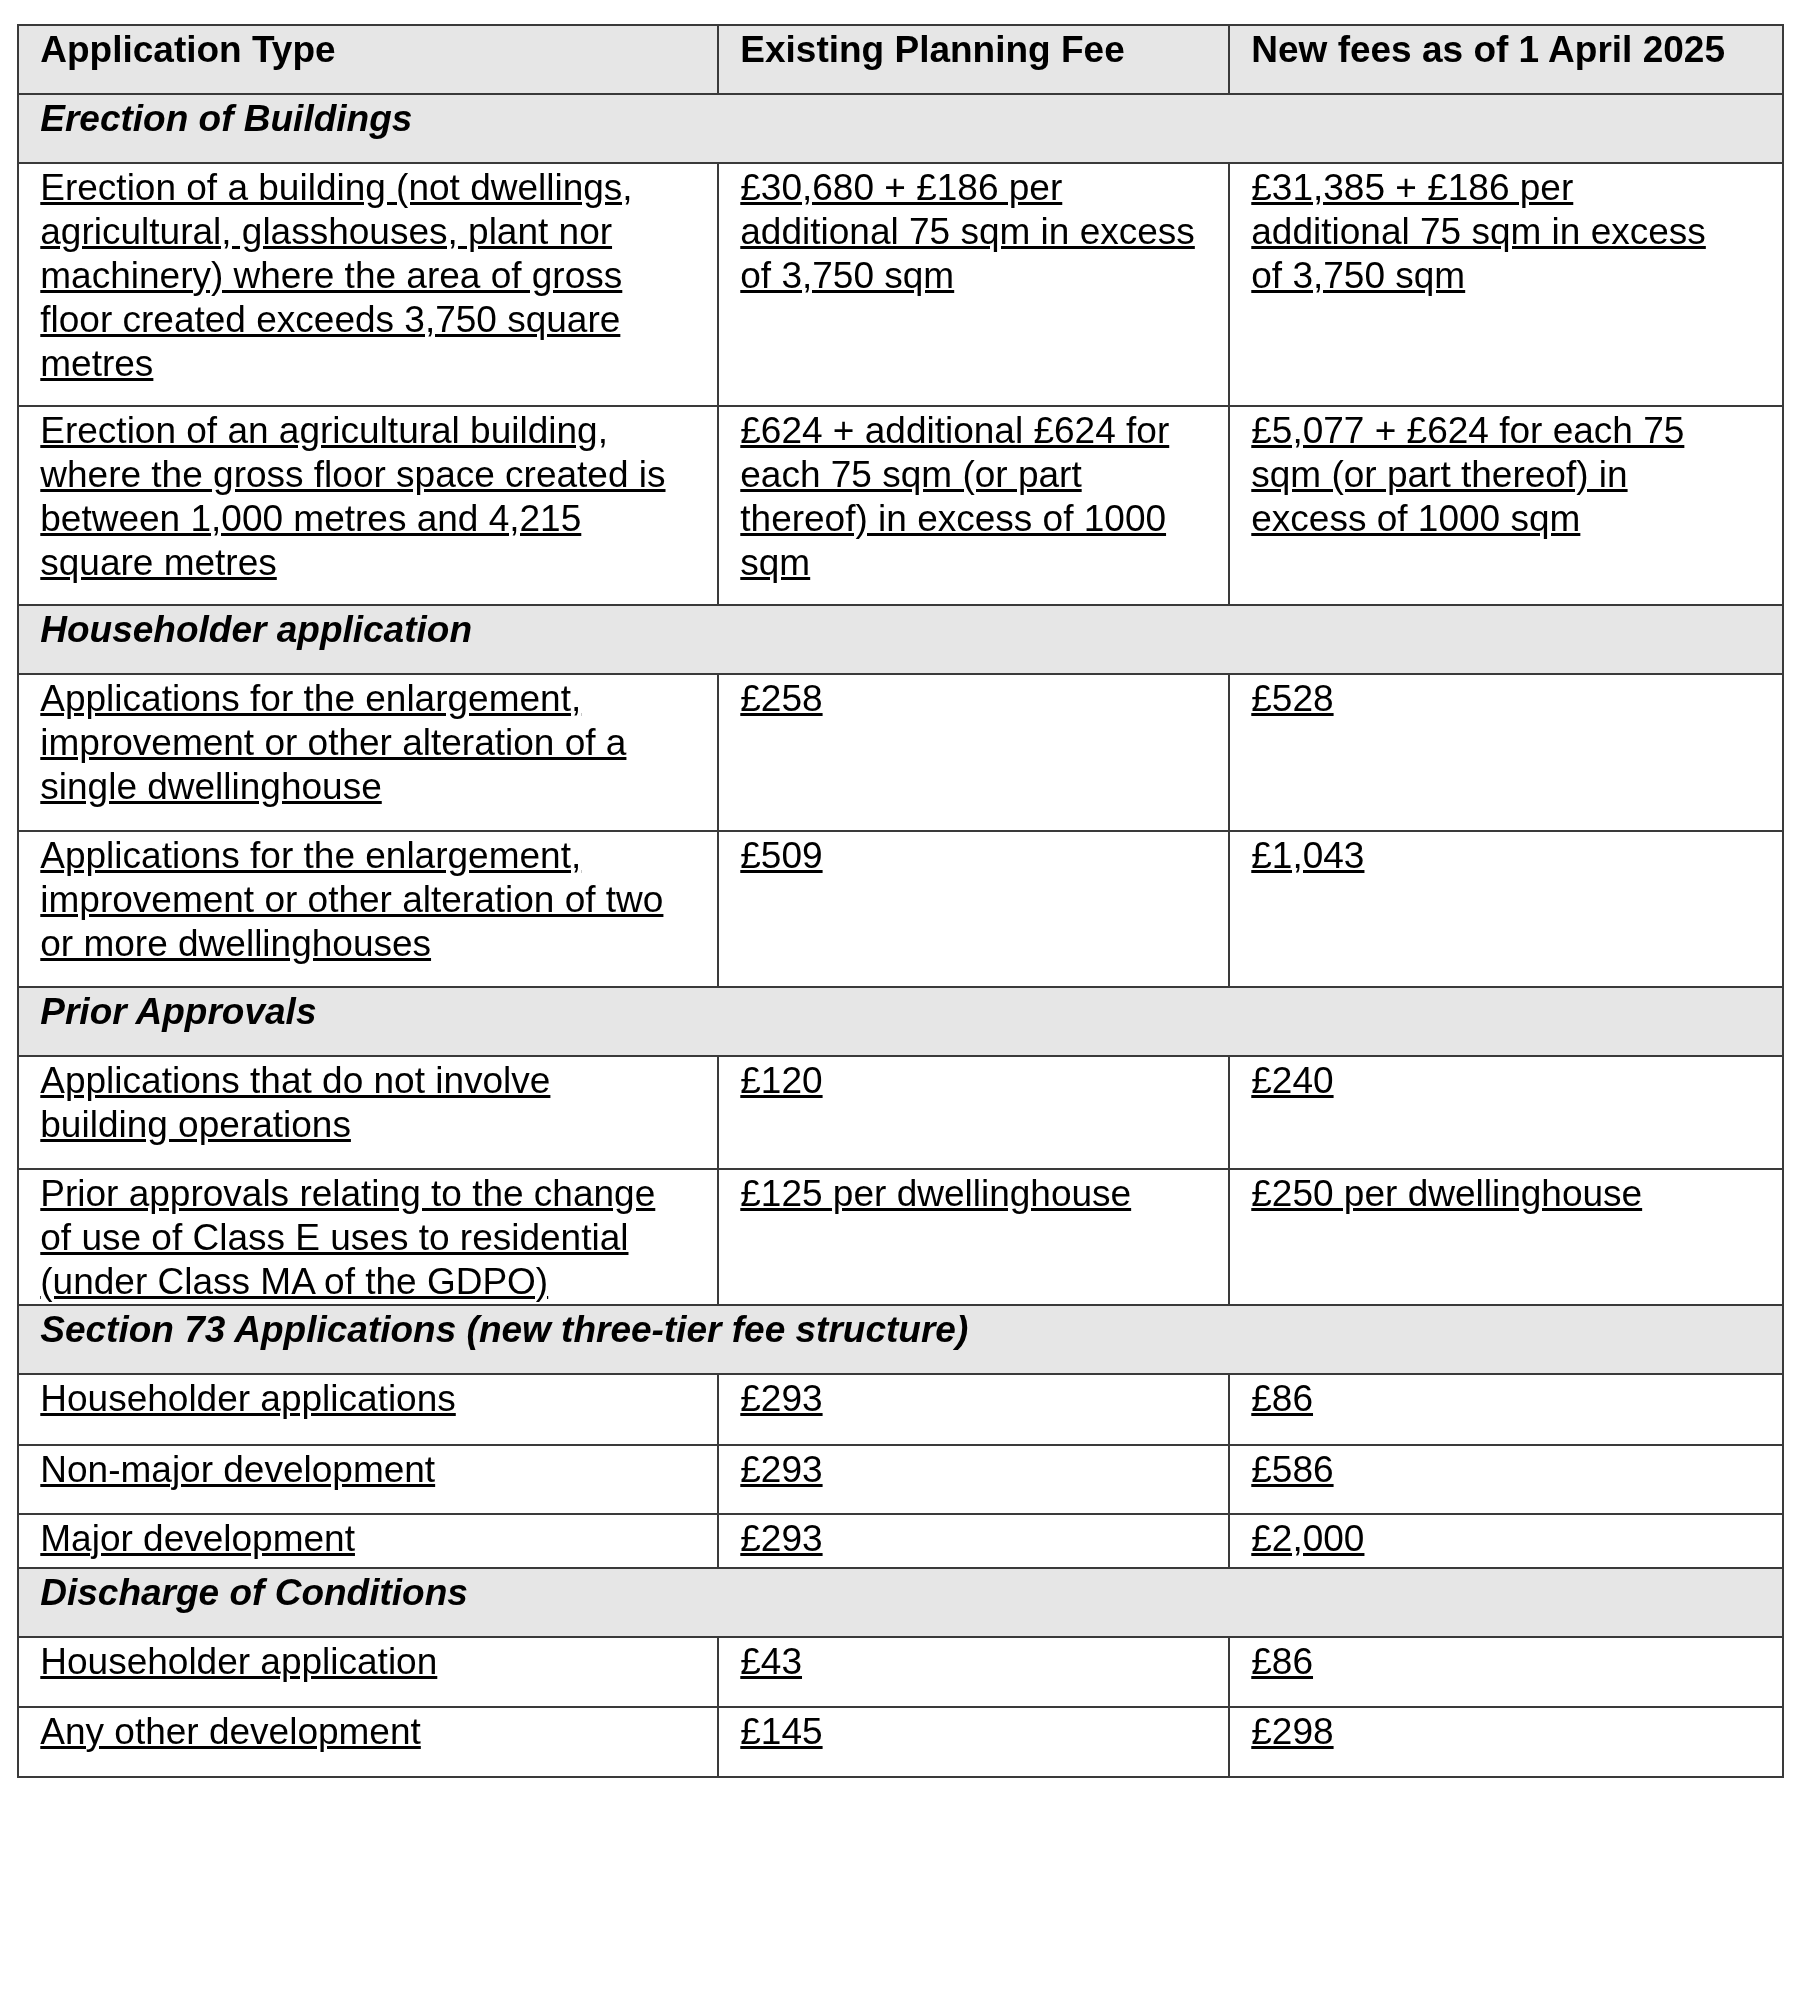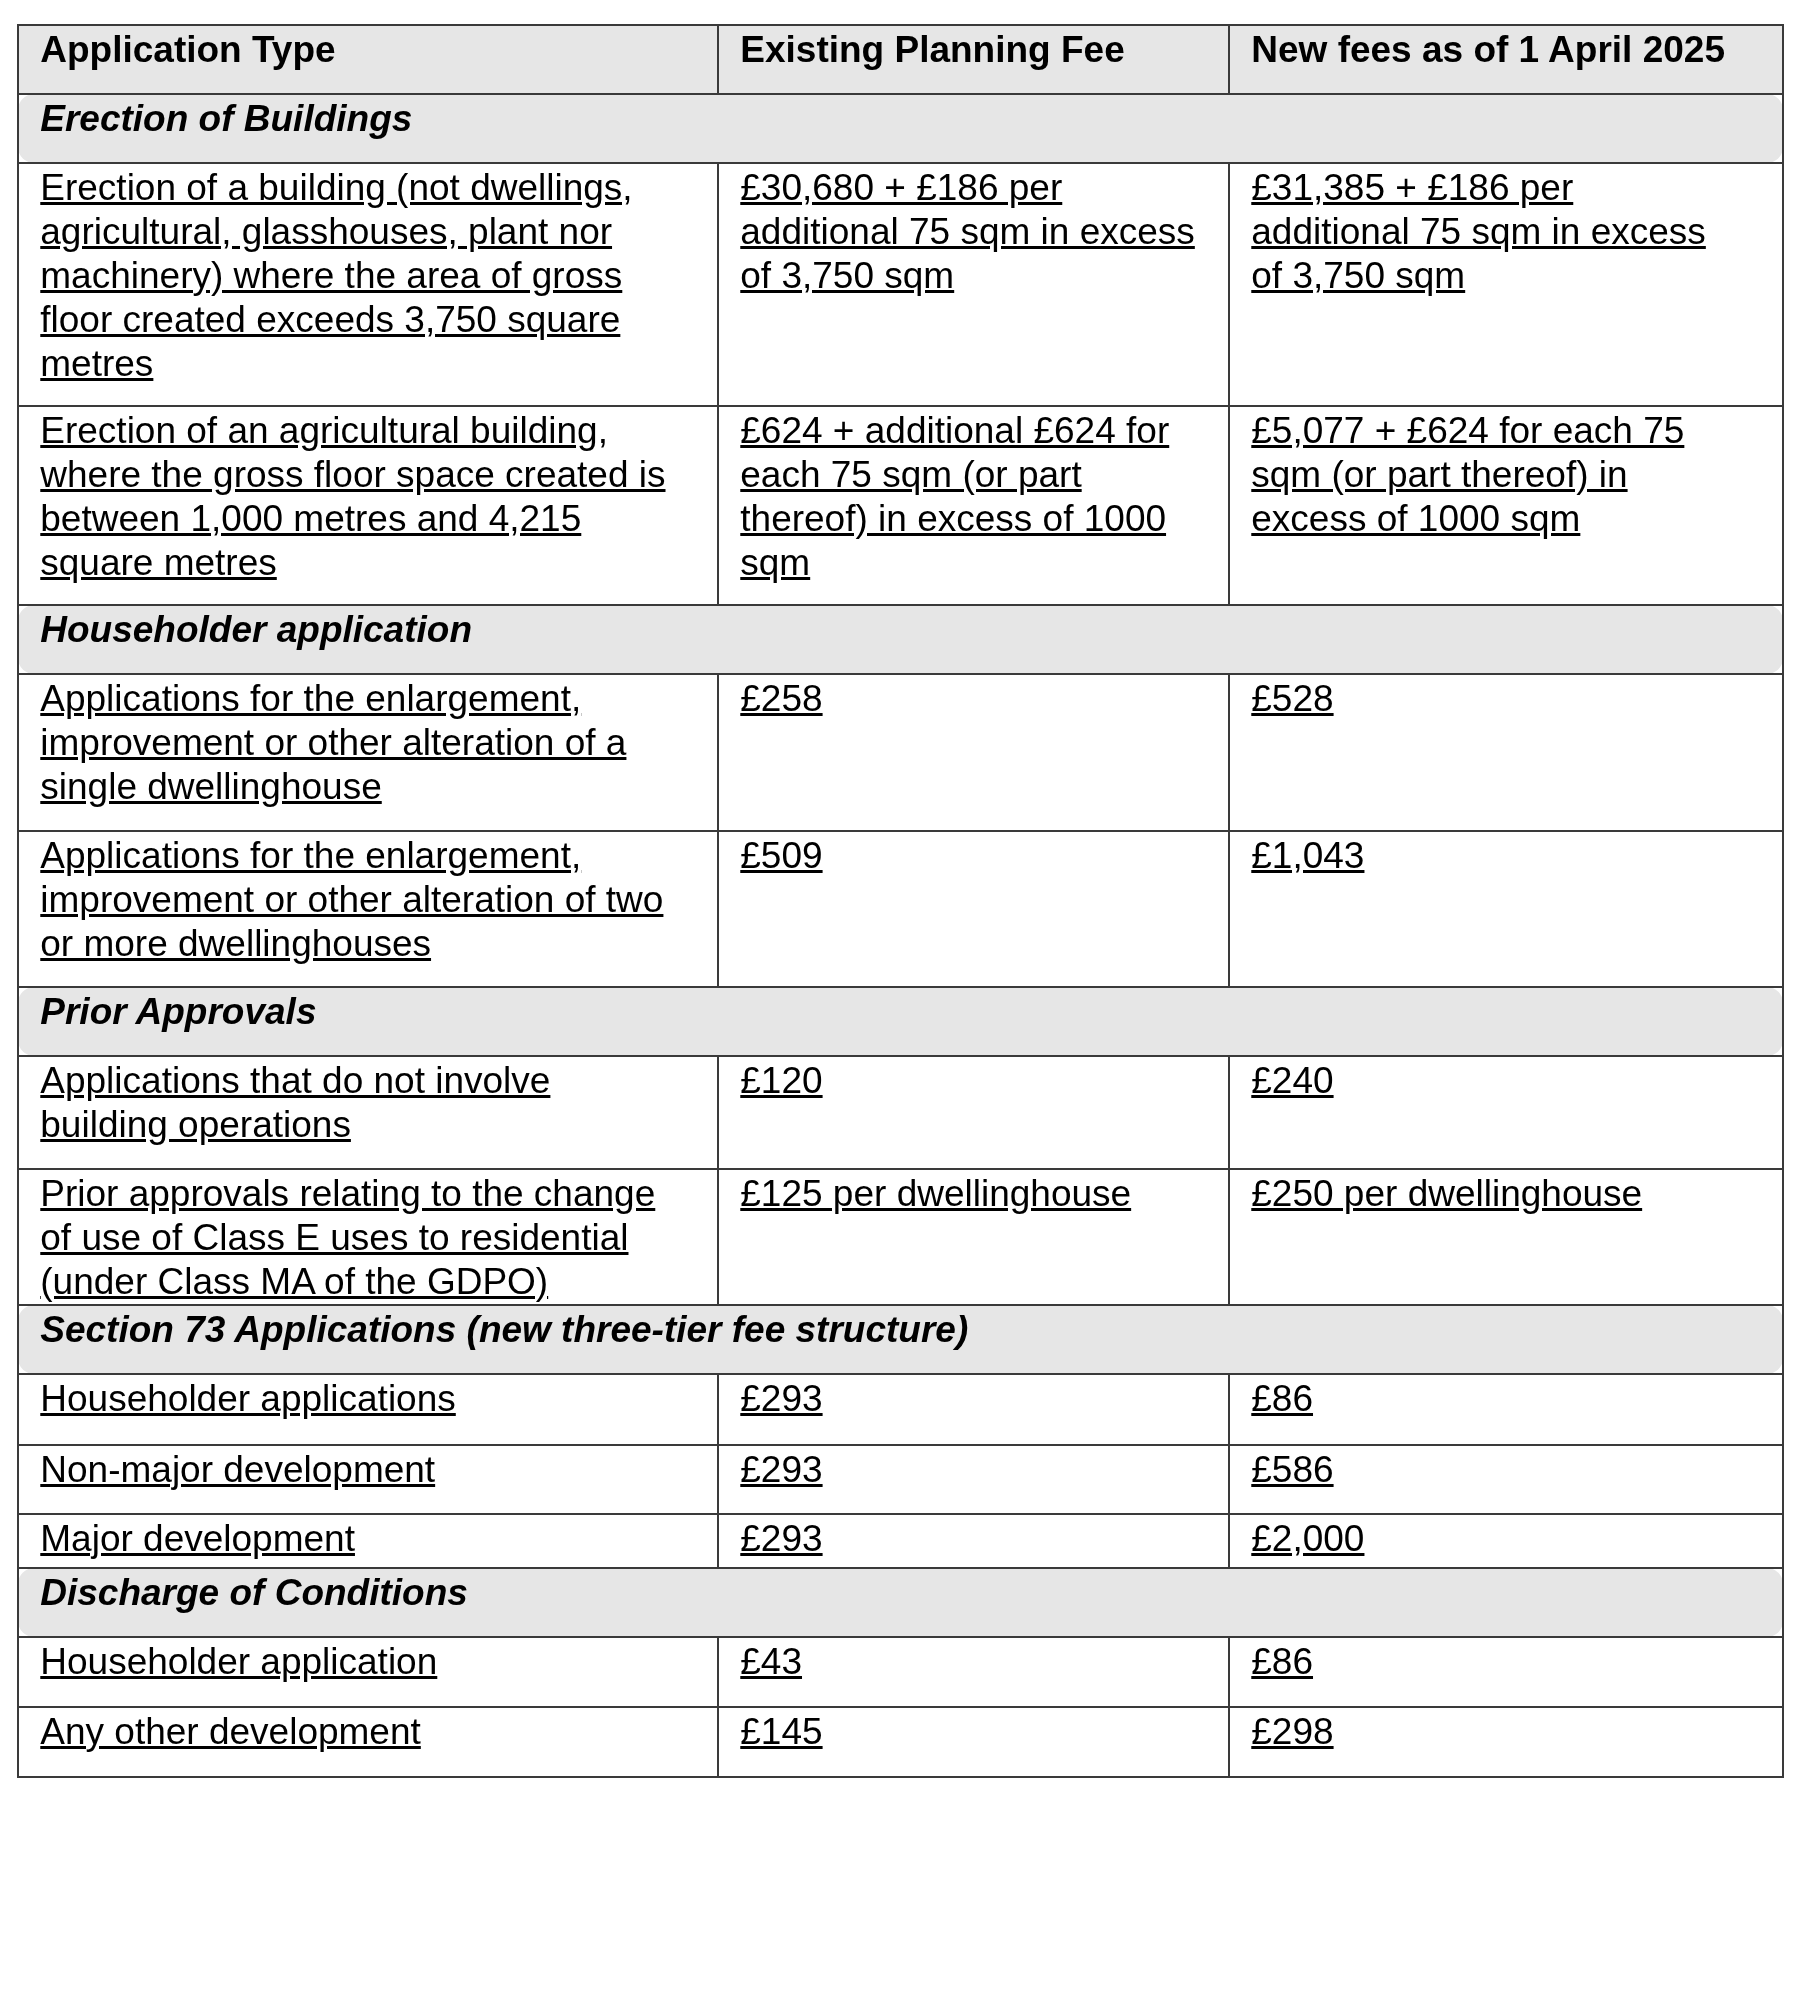--- a/index.html
+++ b/index.html
@@ -9,21 +9,21 @@
                border-collapse: collapse; table-layout: fixed; }
   table.fees col.c1 { width: 700px; }
   table.fees col.c2 { width: 511px; }
   table.fees col.c3 { width: 554px; }
   table.fees td, table.fees th {
     border: 2.5px solid #3a3a3a; vertical-align: top; text-align: left;
     padding: 2px 17.6px 0 21.6px; font-size: 37px; line-height: 44px;
     font-weight: normal; box-sizing: border-box;
   }
   tr.head th { background: #e6e6e6; font-weight: bold; height: 69px; }
-  tr.section td { background: #e6e6e6; font-weight: bold; font-style: italic; height: 69px; border-radius: 16px; }
+  tr.section td { background: #e6e6e6; font-weight: bold; font-style: italic; height: 69px; }
   .cell-text { white-space: pre-line; text-decoration: underline; }
 </style>
 </head>
 <body>
 
 <table class="fees">
   <colgroup>
       <col class="c1">
       <col class="c2">
       <col class="c3">

